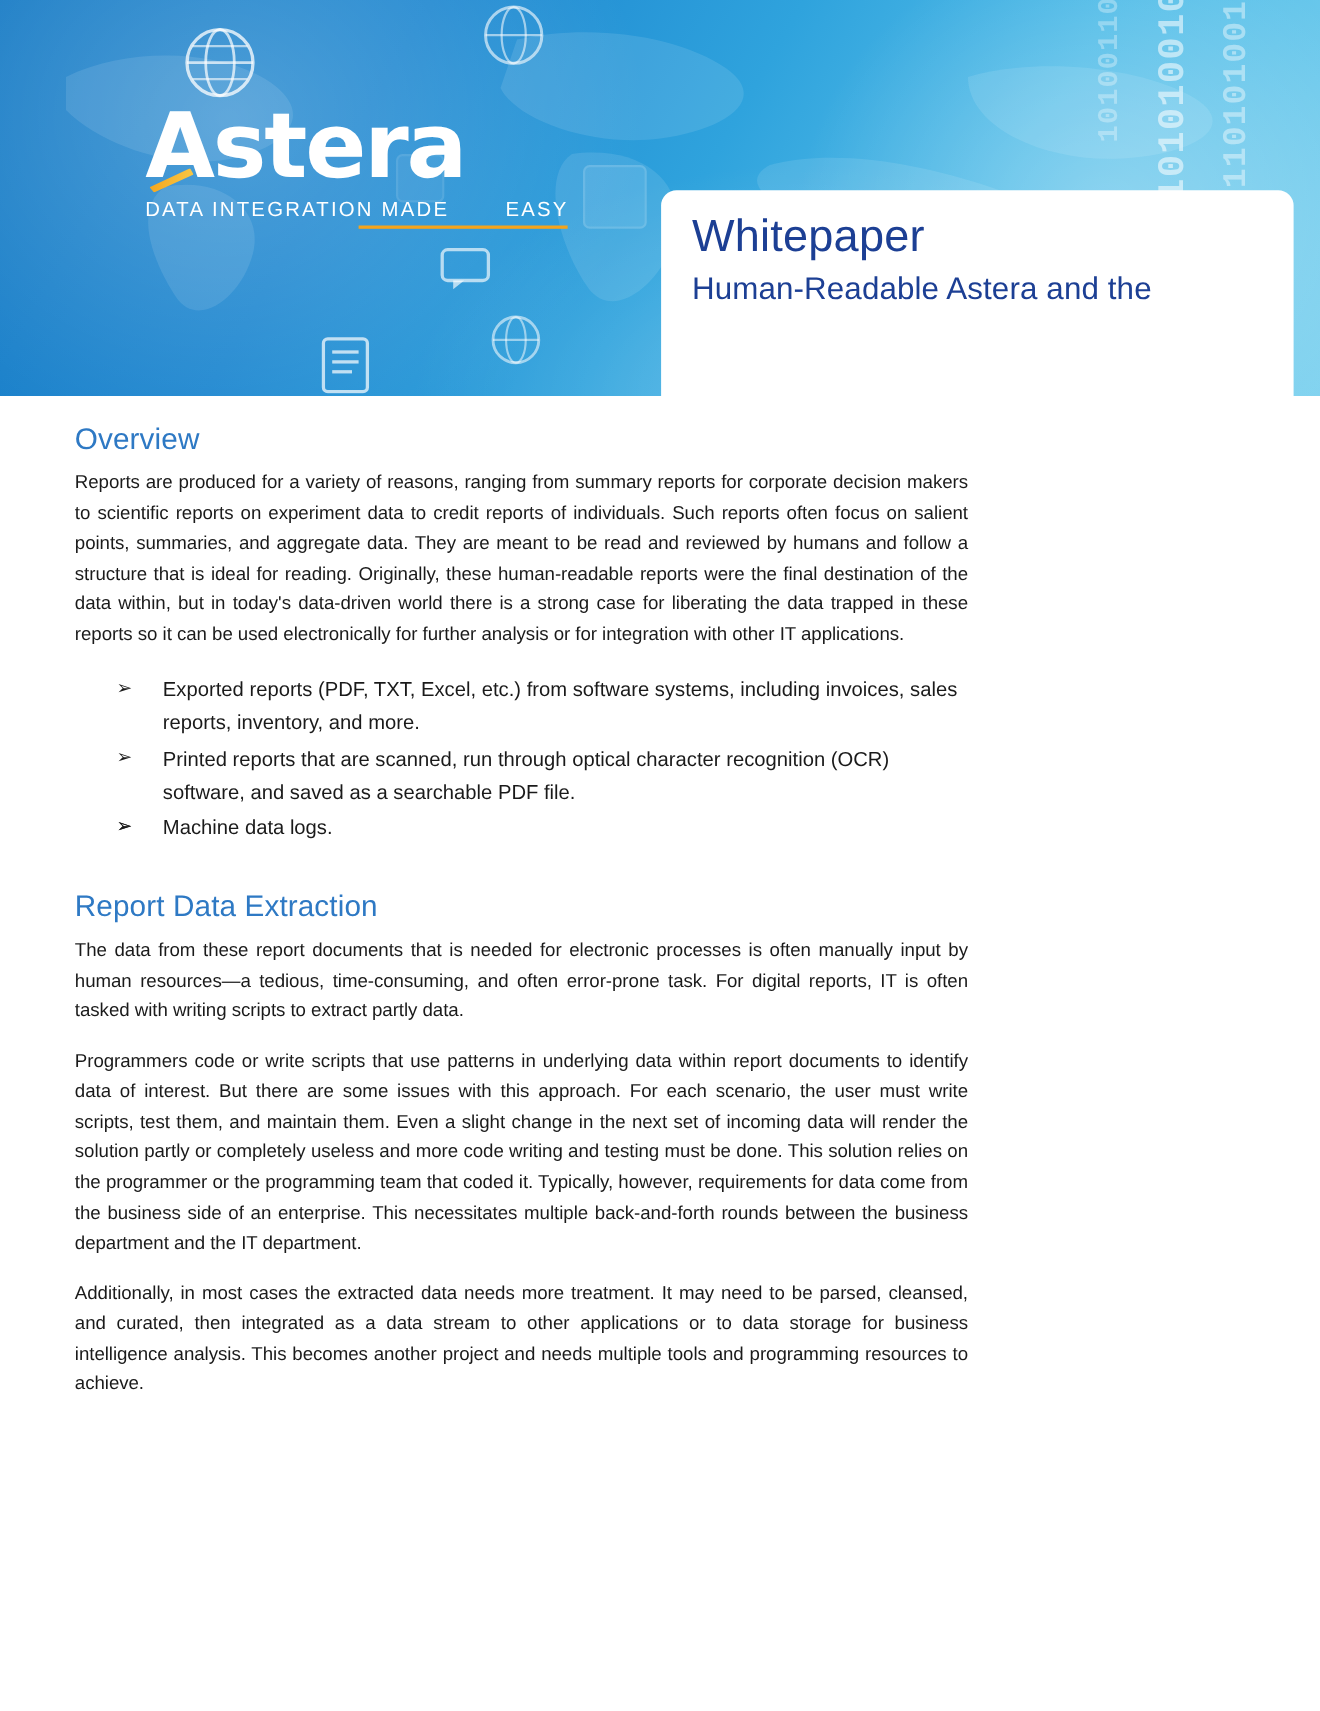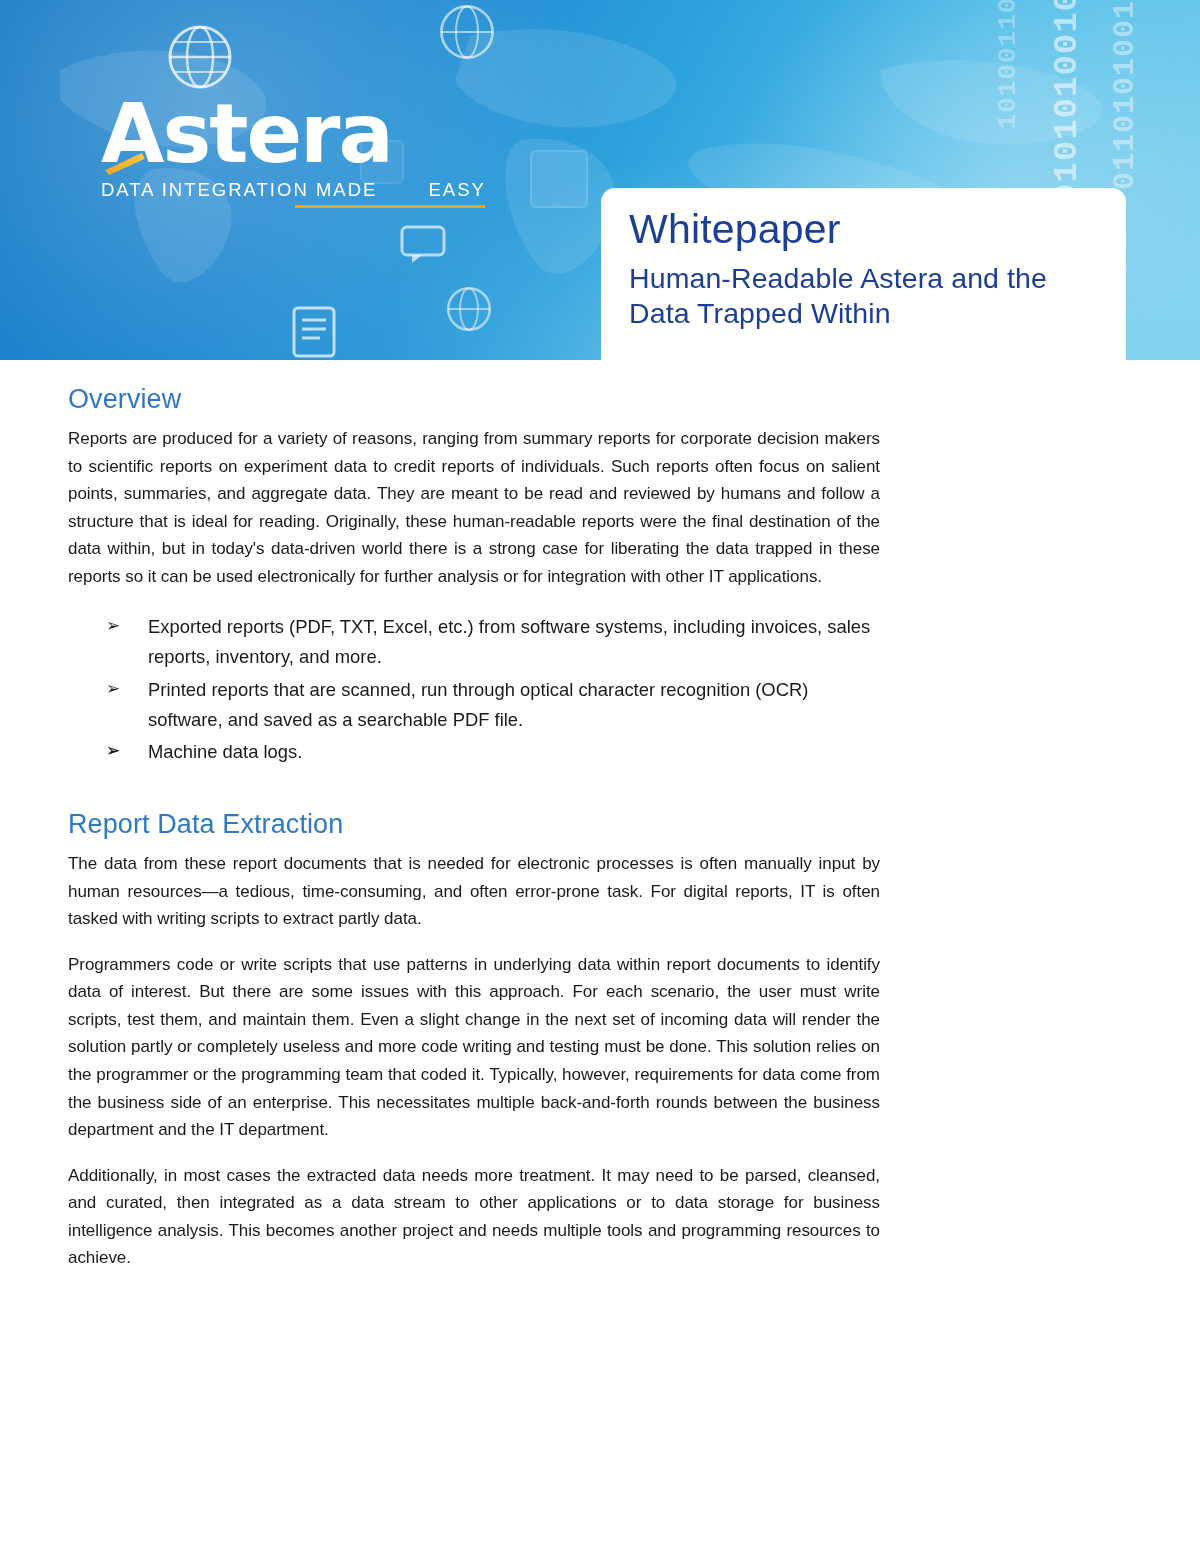--- a/index.html
+++ b/index.html
@@ -81,21 +81,21 @@
   .glyph {
     position: absolute;
     border-radius: 6px;
     background: rgba(255,255,255,0.16);
     border: 2px solid rgba(255,255,255,0.28);
   }
 
   
   .logo-wrap {
     position: absolute;
-    left: 95px;
+    left: 126px;
     top: 95px;
     z-index: 6;
   }
   .logo-word {
     font-family: "DejaVu Sans", sans-serif;
     font-size: 82px;
     font-weight: 700;
     color: #ffffff;
     letter-spacing: -2px;
     line-height: 0.95;
@@ -128,22 +128,22 @@
     margin-left: 200px;
     width: 190px;
     height: 3px;
     background: #f4a41c;
   }
 
   
   .title-card {
     position: absolute;
     left: 601px;
-    top: 188px;
-    width: 525px;
+    top: 173px;
+    width: 575px;
     height: 187px;
     background: #ffffff;
     border-top-left-radius: 14px;
     border-top-right-radius: 14px;
     z-index: 8;
     padding: 18px 26px 0 28px;
   }
   .wp-title {
     margin: 0;
     font-size: 41px;
@@ -280,21 +280,20 @@
   <div class="logo-wrap">
     <div class="logo-swoosh"></div>
     <div class="logo-word">Astera</div>
     <div class="logo-tag"><span>DATA INTEGRATION MADE </span><b>EASY</b></div>
     <div class="logo-underline"></div>
   </div>
 
   <div class="title-card">
     <div class="wp-title">Whitepaper</div>
     <div class="wp-sub">Human-Readable Astera and the</div>
-    <div class="wp-sub" style="margin-top:0;">Data Trapped Within</div>
   </div>
 </div>
 
 <div class="content">
 
   <h2 class="section">Overview</h2>
   <p class="body">Reports are produced for a variety of reasons, ranging from summary reports for corporate decision makers to scientific reports on experiment data to credit reports of individuals.  Such reports often focus on salient points, summaries, and aggregate data. They are meant to be read and reviewed by humans and follow a structure that is ideal for reading. Originally, these human-readable reports were the final destination of the data within, but in today's data-driven world there is a strong case for liberating the data trapped in these reports so it can be used electronically for further analysis or for integration with other IT applications.</p>
 
   <ul class="bullets">
     <li><span class="arrow">➢</span><span>Exported reports (PDF, TXT, Excel, etc.) from software systems, including invoices, sales reports, inventory, and more.</span></li>

